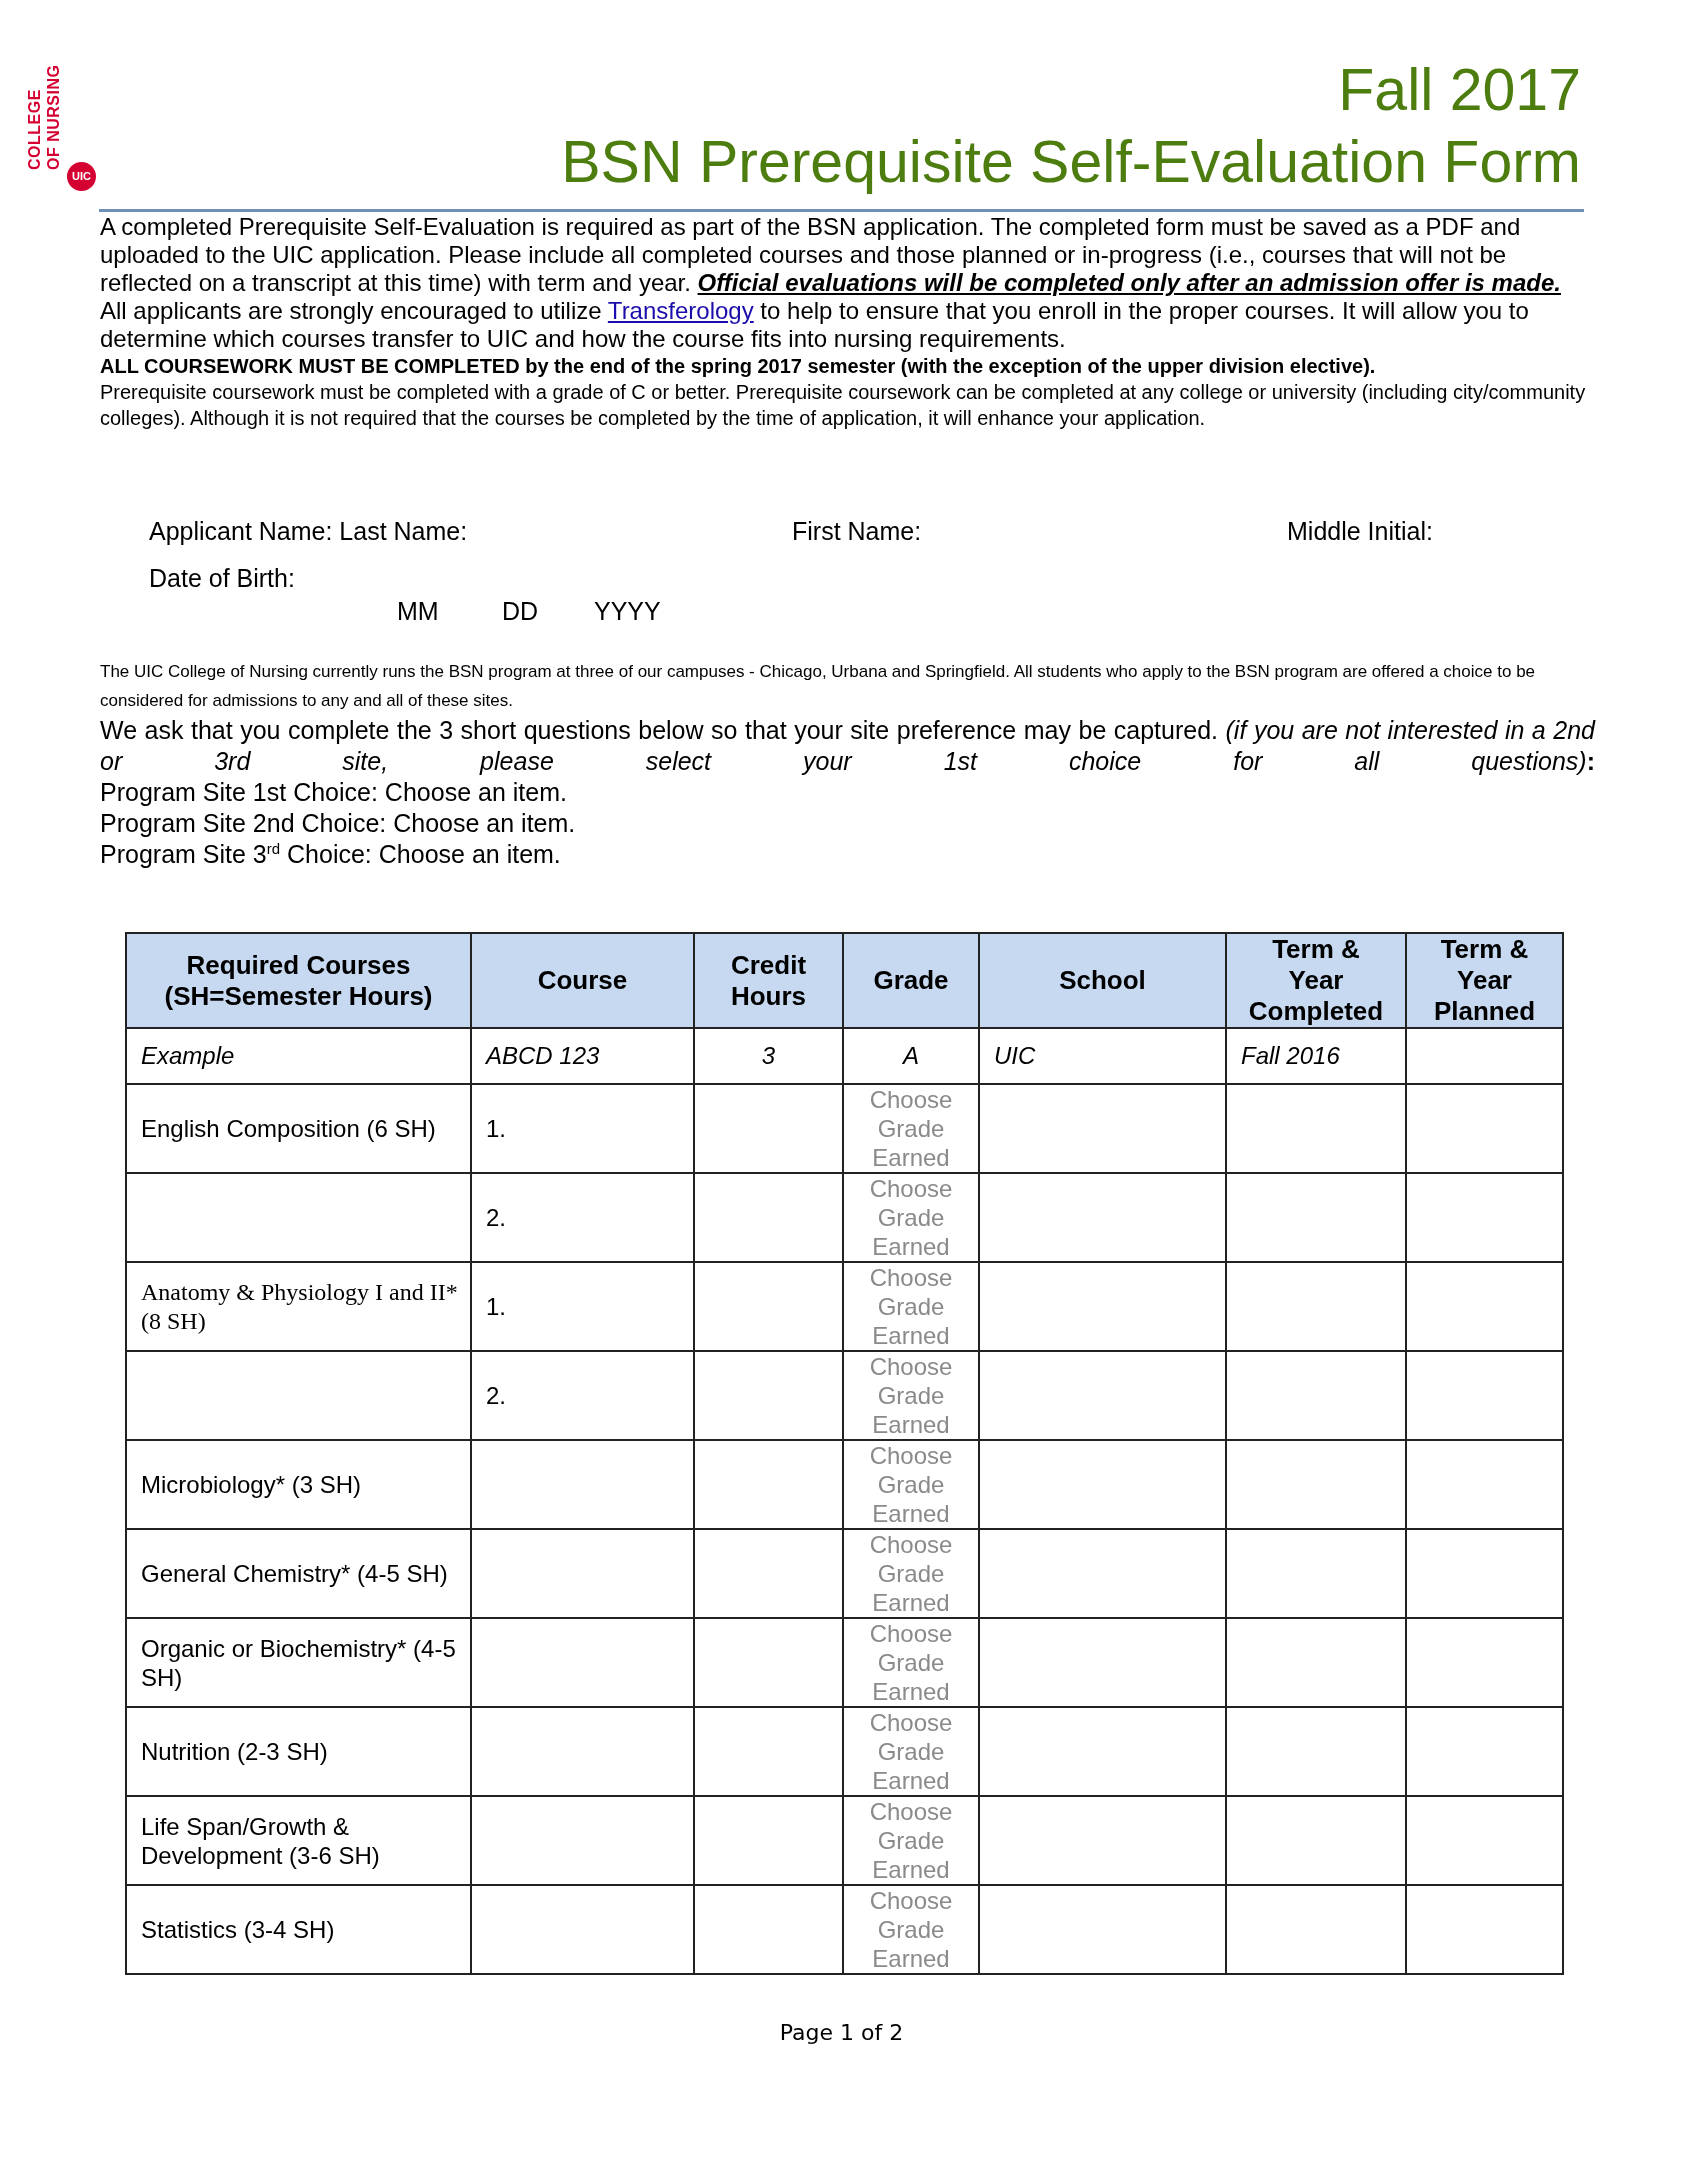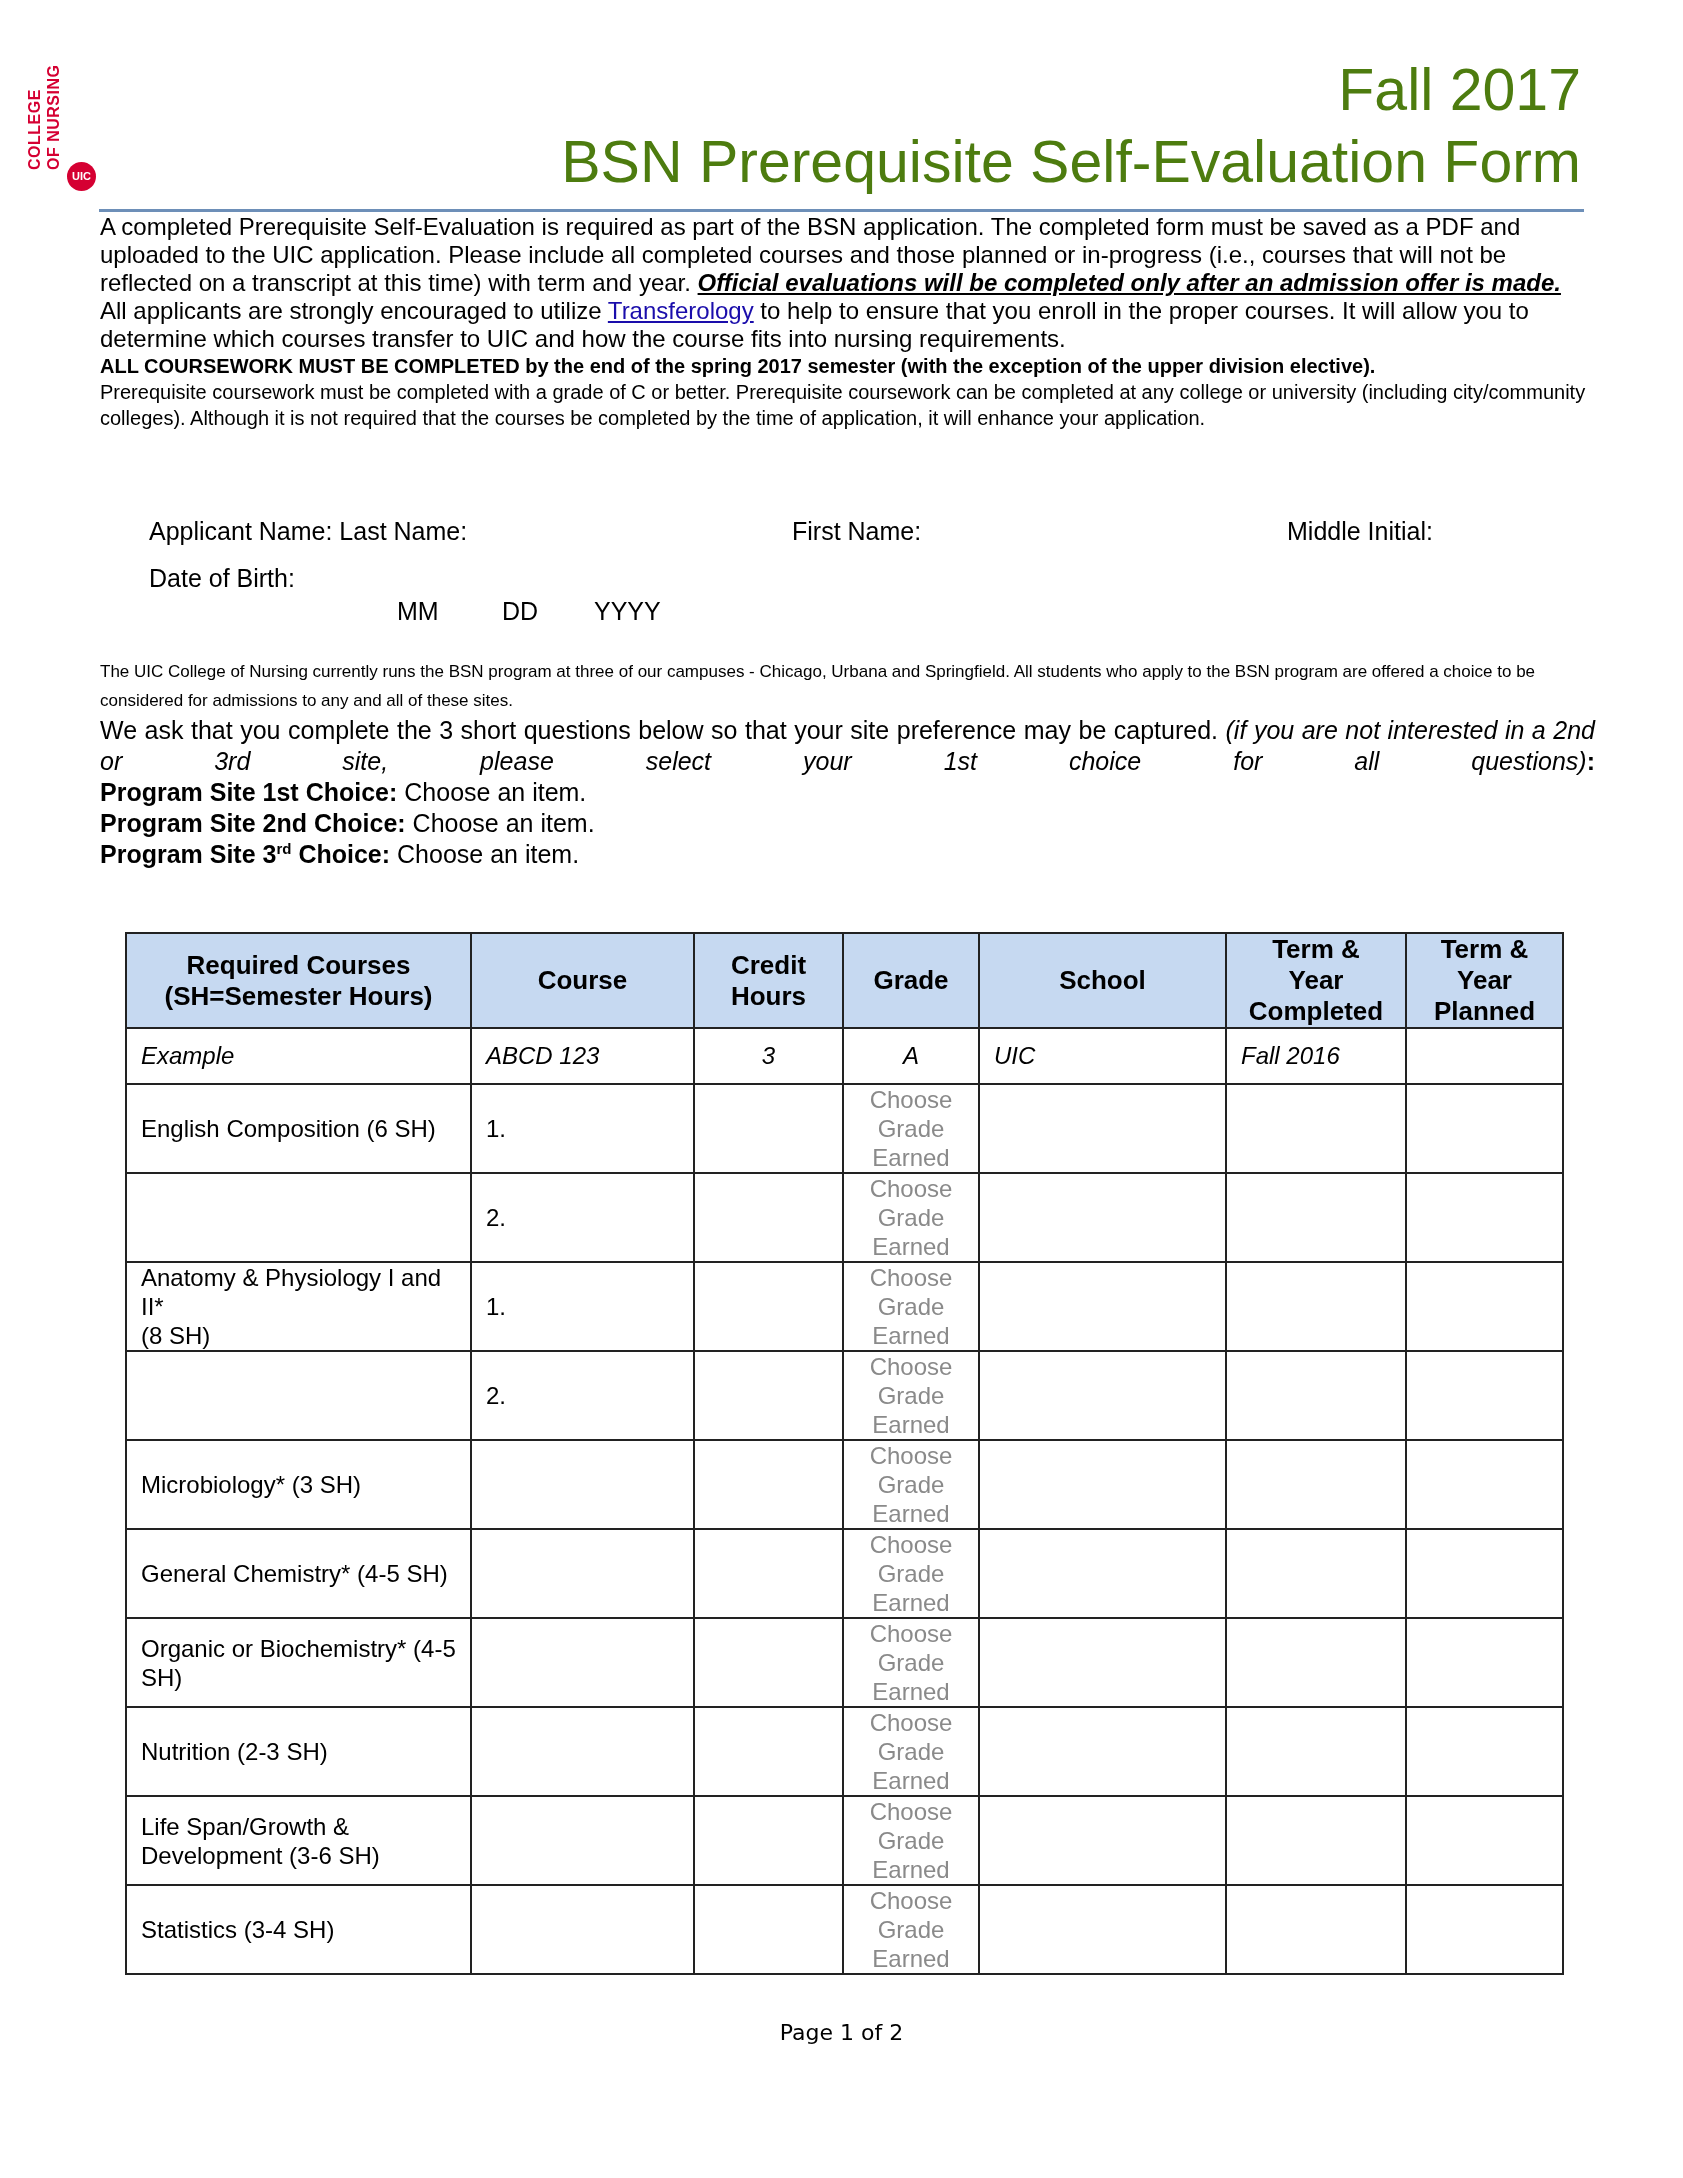--- a/index.html
+++ b/index.html
@@ -33,21 +33,21 @@
 
   
   .field-label { position: absolute; font-size: 25px; white-space: nowrap; }
 
   
   .site { position: absolute; left: 100px; top: 657px; width: 1495px; }
   .site p { margin: 0; }
   .site .s1 { font-size: 17px; line-height: 29px; }
   .site .s2 { font-size: 25px; line-height: 31px; text-align: justify; text-align-last: justify; }
   .site .choice { font-size: 25px; line-height: 31px; }
-  .site .choice b { font-weight: bold; }
+  .site .choice b { font-weight: normal; }
   sup { font-size: 15px; line-height: 0; }
 
   
   table.courses { position: absolute; left: 125px; top: 932px; border-collapse: collapse;
                   table-layout: fixed; width: 1436px; }
   table.courses td, table.courses th { border: 2px solid #222; padding: 0; font-size: 24px; }
   table.courses th { background: #c6d9f1; font-weight: bold; font-size: 26px; line-height: 31px;
                      text-align: center; height: 91px; }
   table.courses tr.example td { height: 54px; font-style: italic; }
   table.courses tr.course-row td { height: 83px; line-height: 29px; }
@@ -143,21 +143,21 @@
       <tr class="course-row">
         <td class="cell-left" style="white-space: pre-line; padding-right: 14px;"></td>
         <td class="cell-left">2.</td>
         <td class="cell-center"></td>
         <td class="grade-ph" style="white-space: normal; word-spacing: 99px;">Choose Grade Earned</td>
         <td class="cell-left"></td>
         <td class="cell-left"></td>
         <td class="cell-left"></td>
       </tr>
       <tr class="course-row">
-        <td class="cell-left" style="white-space: pre-line; padding-right: 8px;">Anatomy &amp; Physiology I and II*
+        <td class="cell-left" style="white-space: pre-line; padding-right: 8px; font-family: Liberation Serif, serif;">Anatomy &amp; Physiology I and II*
 (8 SH)</td>
         <td class="cell-left">1.</td>
         <td class="cell-center"></td>
         <td class="grade-ph" style="white-space: normal; word-spacing: 99px;">Choose Grade Earned</td>
         <td class="cell-left"></td>
         <td class="cell-left"></td>
         <td class="cell-left"></td>
       </tr>
       <tr class="course-row">
         <td class="cell-left" style="white-space: pre-line; padding-right: 14px;"></td>

